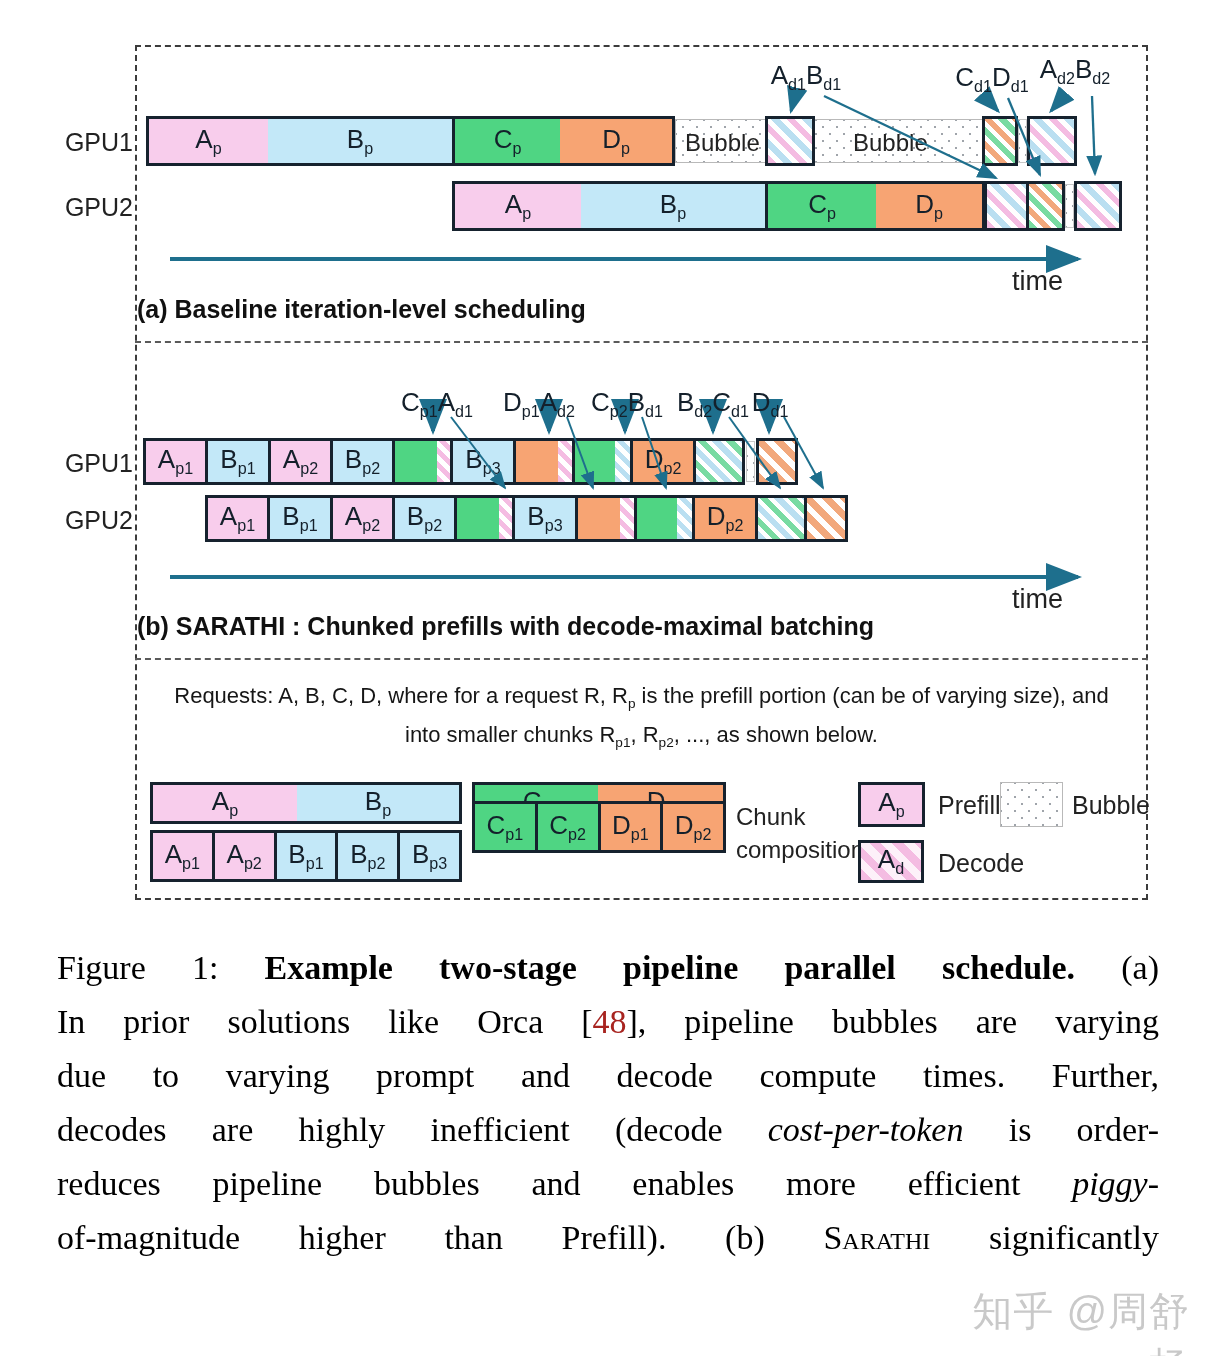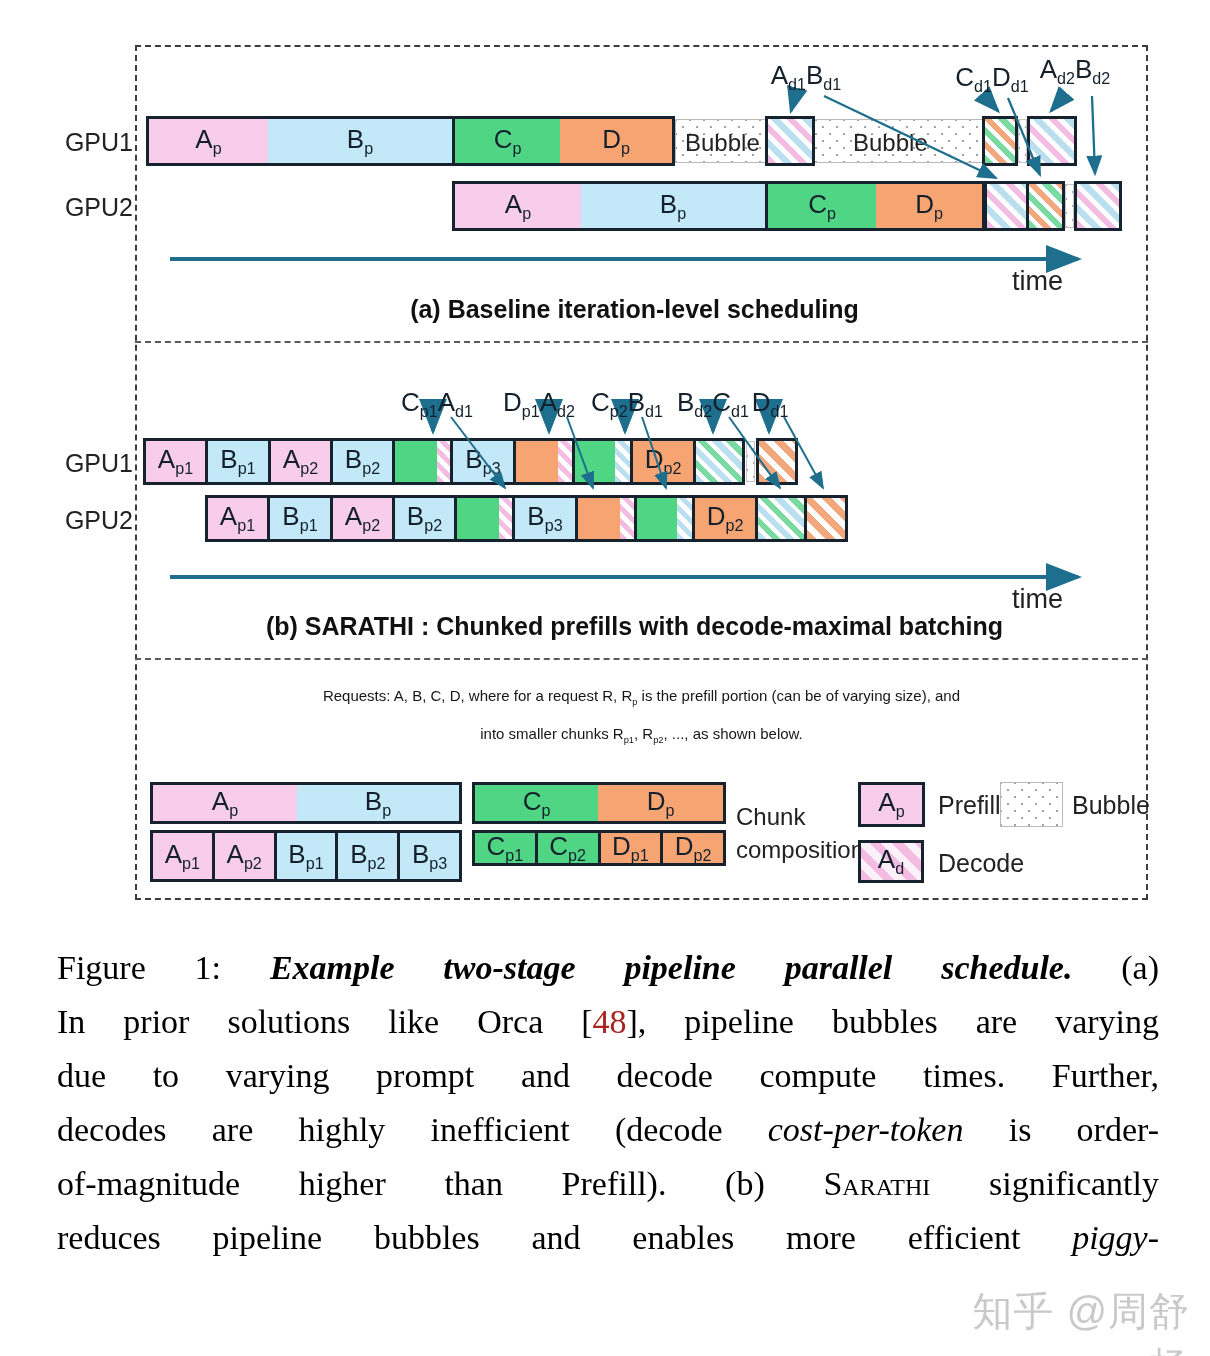--- a/index.html
+++ b/index.html
@@ -31,35 +31,35 @@
   .hatch-bg{background:repeating-linear-gradient(45deg,var(--hatch-blue) 0 6px,#fff 6px 10px,
              var(--hatch-green) 10px 16px,#fff 16px 20px);}
   .hatch-o{background:repeating-linear-gradient(45deg,var(--hatch-orange) 0 7px,#fff 7px 13px);}
   .hatch-p{background:repeating-linear-gradient(45deg,var(--hatch-pink) 0 5px,#fff 5px 10px);}
   .hatch-b{background:repeating-linear-gradient(45deg,var(--hatch-blue) 0 5px,#fff 5px 10px);}
   .hatch-p-dense{background:repeating-linear-gradient(45deg,var(--hatch-pink) 0 8px,#fdf1f9 8px 16px);}
   .bubble-text{position:absolute;font-size:24px;color:#222;z-index:2;}
   .ann{position:absolute;text-align:center;font-size:26px;color:#14202b;z-index:4;}
   .ann sub{font-size:0.62em;}
   .time-label{position:absolute;width:80px;text-align:right;font-size:27px;color:#222;}
-  .panel-caption{position:absolute;left:128px;width:1013px;text-align:center;
+  .panel-caption{position:absolute;left:137px;width:1013px;text-align:left;
                  font-size:25px;font-weight:bold;color:#111;}
-  .explain{position:absolute;left:135px;width:1013px;text-align:center;font-size:15px;
+  .explain{position:absolute;left:135px;width:1013px;text-align:center;font-size:22px;
            line-height:31px;color:#161616;}
   .explain sub{font-size:0.62em;}
   .cell{flex:1;display:flex;align-items:center;justify-content:center;border-left:3px solid var(--ink);}
   .cell:first-child{border-left:none;}
   .legend-text{position:absolute;font-size:25px;color:#222;}
   .chunk-label{position:absolute;font-size:24px;line-height:33px;color:#222;width:150px;}
   .arrows{position:absolute;left:0;top:0;z-index:3;pointer-events:none;}
   .caption{position:absolute;left:57px;top:941px;width:1102px;
            font-family:"Liberation Serif",serif;font-size:34px;line-height:54px;color:#000;}
   .cap-line{text-align:justify;text-align-last:justify;}
   .cap-line.last{text-align-last:left;}
-  .b{font-weight:bold;font-style:italic;} .i{font-style:italic;}
+  .b{font-weight:bold;} .i{font-style:italic;}
   .sc{font-variant:small-caps;}
   .red{color:var(--ref-red);}
   .watermark{position:absolute;left:945px;top:1284px;width:245px;text-align:right;
              font-size:40px;color:#c9c9c9;letter-spacing:1px;}
 </style>
 </head>
 <body>
 
 <div class="page">
   <div class="fig">
@@ -258,21 +258,21 @@
       <div class="cell blue">
           <span class="lbl"><span>B</span><sub>p1</sub></span>
         </div>
       <div class="cell blue">
           <span class="lbl"><span>B</span><sub>p2</sub></span>
         </div>
       <div class="cell blue">
           <span class="lbl"><span>B</span><sub>p3</sub></span>
         </div>
     </div>
-    <div class="box" style="left:472px;top:830px;width:254px;height:36px">
+    <div class="box" style="left:472px;top:801px;width:254px;height:52px">
       <div class="cell green">
           <span class="lbl"><span>C</span><sub>p1</sub></span>
         </div>
       <div class="cell green">
           <span class="lbl"><span>C</span><sub>p2</sub></span>
         </div>
       <div class="cell orange">
           <span class="lbl"><span>D</span><sub>p1</sub></span>
         </div>
       <div class="cell orange">
@@ -327,18 +327,18 @@
         <path d="M170 577 L1078 577" stroke-width="4" marker-end="url(#arr)"></path>
       </g>
     </svg>
   </div>
 
   <div class="caption">
     <div class="cap-line"><span>Figure 1: </span><span class="b">Example two-stage pipeline parallel schedule.</span><span> (a)</span></div>
     <div class="cap-line"><span>In prior solutions like Orca [</span><span class="red">48</span><span>], pipeline bubbles are varying</span></div>
     <div class="cap-line"><span>due to varying prompt and decode compute times. Further,</span></div>
     <div class="cap-line"><span>decodes are highly inefficient (decode </span><span class="i">cost-per-token</span><span> is order-</span></div>
+    <div class="cap-line"><span>reduces pipeline bubbles and enables more efficient </span><span class="i">piggy-</span></div>
     <div class="cap-line"><span>of-magnitude higher than Prefill). (b) </span><span class="sc">Sarathi</span><span> significantly</span></div>
-    <div class="cap-line"><span>reduces pipeline bubbles and enables more efficient </span><span class="i">piggy-</span></div>
   </div>
 
   <div class="watermark">知乎 @周舒杨</div>
 </div>
 
 </body></html>

